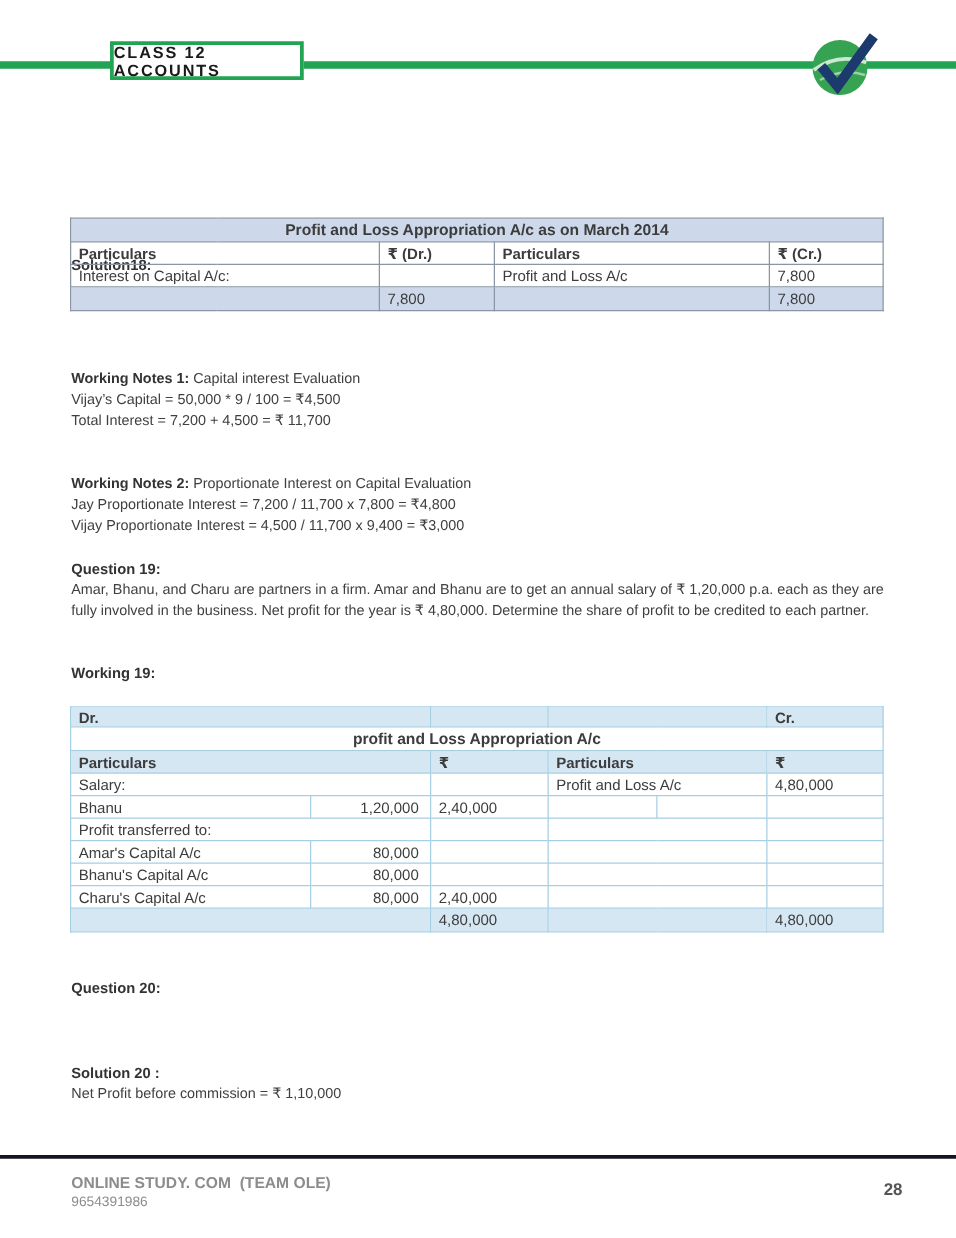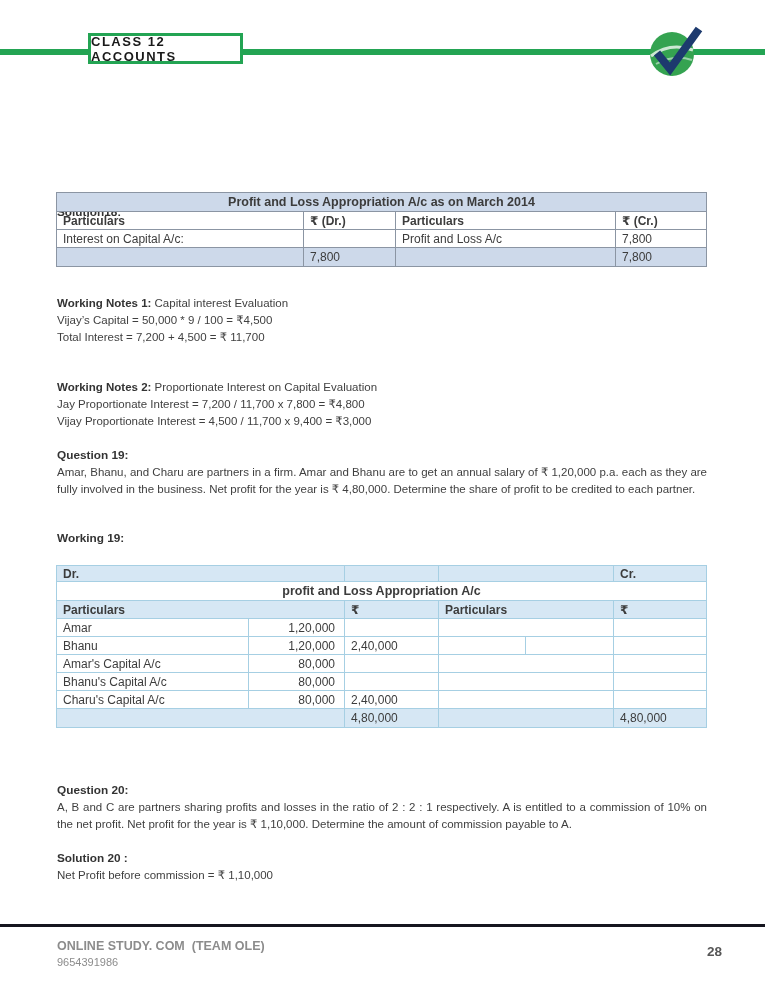--- a/index.html
+++ b/index.html
@@ -59,21 +59,21 @@
     <svg width="64" height="56" viewBox="0 0 64 56">
       <circle cx="28" cy="30" r="22" fill="#35a351"></circle>
       <path d="M7 32 Q 26 18 49 26" stroke="#ffffff" stroke-width="3" fill="none" opacity="0.75"></path>
       <path d="M12 40 Q 30 30 48 36" stroke="#ffffff" stroke-width="2" fill="none" opacity="0.5"></path>
       <path d="M13 29 L26 45 L55 5" stroke="#1d3a6e" stroke-width="8" fill="none" stroke-linejoin="miter"></path>
     </svg>
   </div>
 
   <div class="abs heading" style="left:57px;top:168px;margin-top:36px;">Solution18:</div>
 
-  <table class="t1 abs" style="left:56px;top:192px;border-radius:18px;">
+  <table class="t1 abs" style="left:56px;top:174px;border-radius:18px;">
     <colgroup>
       <col style="width:117px">
         <col style="width:130px">
         <col style="width:92px">
       <col style="width:220px">
         <col style="width:91px">
     </colgroup>
     <tbody>
         <tr>
       <td colspan="5" class="band title-cell">Profit and Loss Appropriation A/c as on March 2014</td>
@@ -135,32 +135,37 @@
     <tr>
       <td colspan="6" class="title-cell">profit and Loss Appropriation A/c</td>
     </tr>
     <tr>
       <td colspan="2" class="band hdr">Particulars</td>
       <td class="band hdr">₹</td>
       <td colspan="2" class="band hdr">Particulars</td>
       <td class="band hdr">₹</td>
     </tr>
     <tr>
-      <td>Amar</td>
-      <td class="amt-r">1,20,000</td>
-      <td></td>
-      <td colspan="2"></td>
-      <td></td>
+      <td colspan="2">Salary:</td>
+      <td></td>
+      <td colspan="2">Profit and Loss A/c</td>
+      <td>4,80,000</td>
     </tr>
     <tr>
       <td>Bhanu</td>
       <td class="amt-r">1,20,000</td>
       <td>2,40,000</td>
       <td></td>
       <td></td>
+      <td></td>
+    </tr>
+    <tr>
+      <td colspan="2">Profit transferred to:</td>
+      <td></td>
+      <td colspan="2"></td>
       <td></td>
     </tr>
     <tr>
       <td>Amar's Capital A/c</td>
       <td class="amt-r">80,000</td>
       <td></td>
       <td colspan="2"></td>
       <td></td>
     </tr>
     <tr>
@@ -180,21 +185,20 @@
     <tr>
       <td colspan="2" class="band row-tall"></td>
       <td class="band">4,80,000</td>
       <td colspan="2" class="band"></td>
       <td class="band">4,80,000</td>
     </tr>
   </tbody>
     </table>
 
   <div class="abs heading" style="left:57px;top:782px;">Question 20:</div>
-  <div class="abs bodytext just" style="left:57px;top:799px;width:650px;">A, B and C are partners sharing profits and losses in the ratio of 2 : 2 : 1 respectively. A is entitled to a commission of 10% on the net profit. Net profit for the year is ₹ 1,10,000. Determine the amount of commission payable to A.</div>
 
   <div class="abs heading" style="left:57px;top:850px;">Solution 20 :</div>
   <div class="abs bodytext" style="left:57px;top:867px;">Net Profit before commission = ₹ 1,10,000</div>
 
   <div class="abs footer-rule"></div>
   <div class="abs footer-site">ONLINE STUDY. COM  (TEAM OLE)</div>
   <div class="abs footer-phone">9654391986</div>
   <div class="abs page-num">28</div>
 
 </div>

